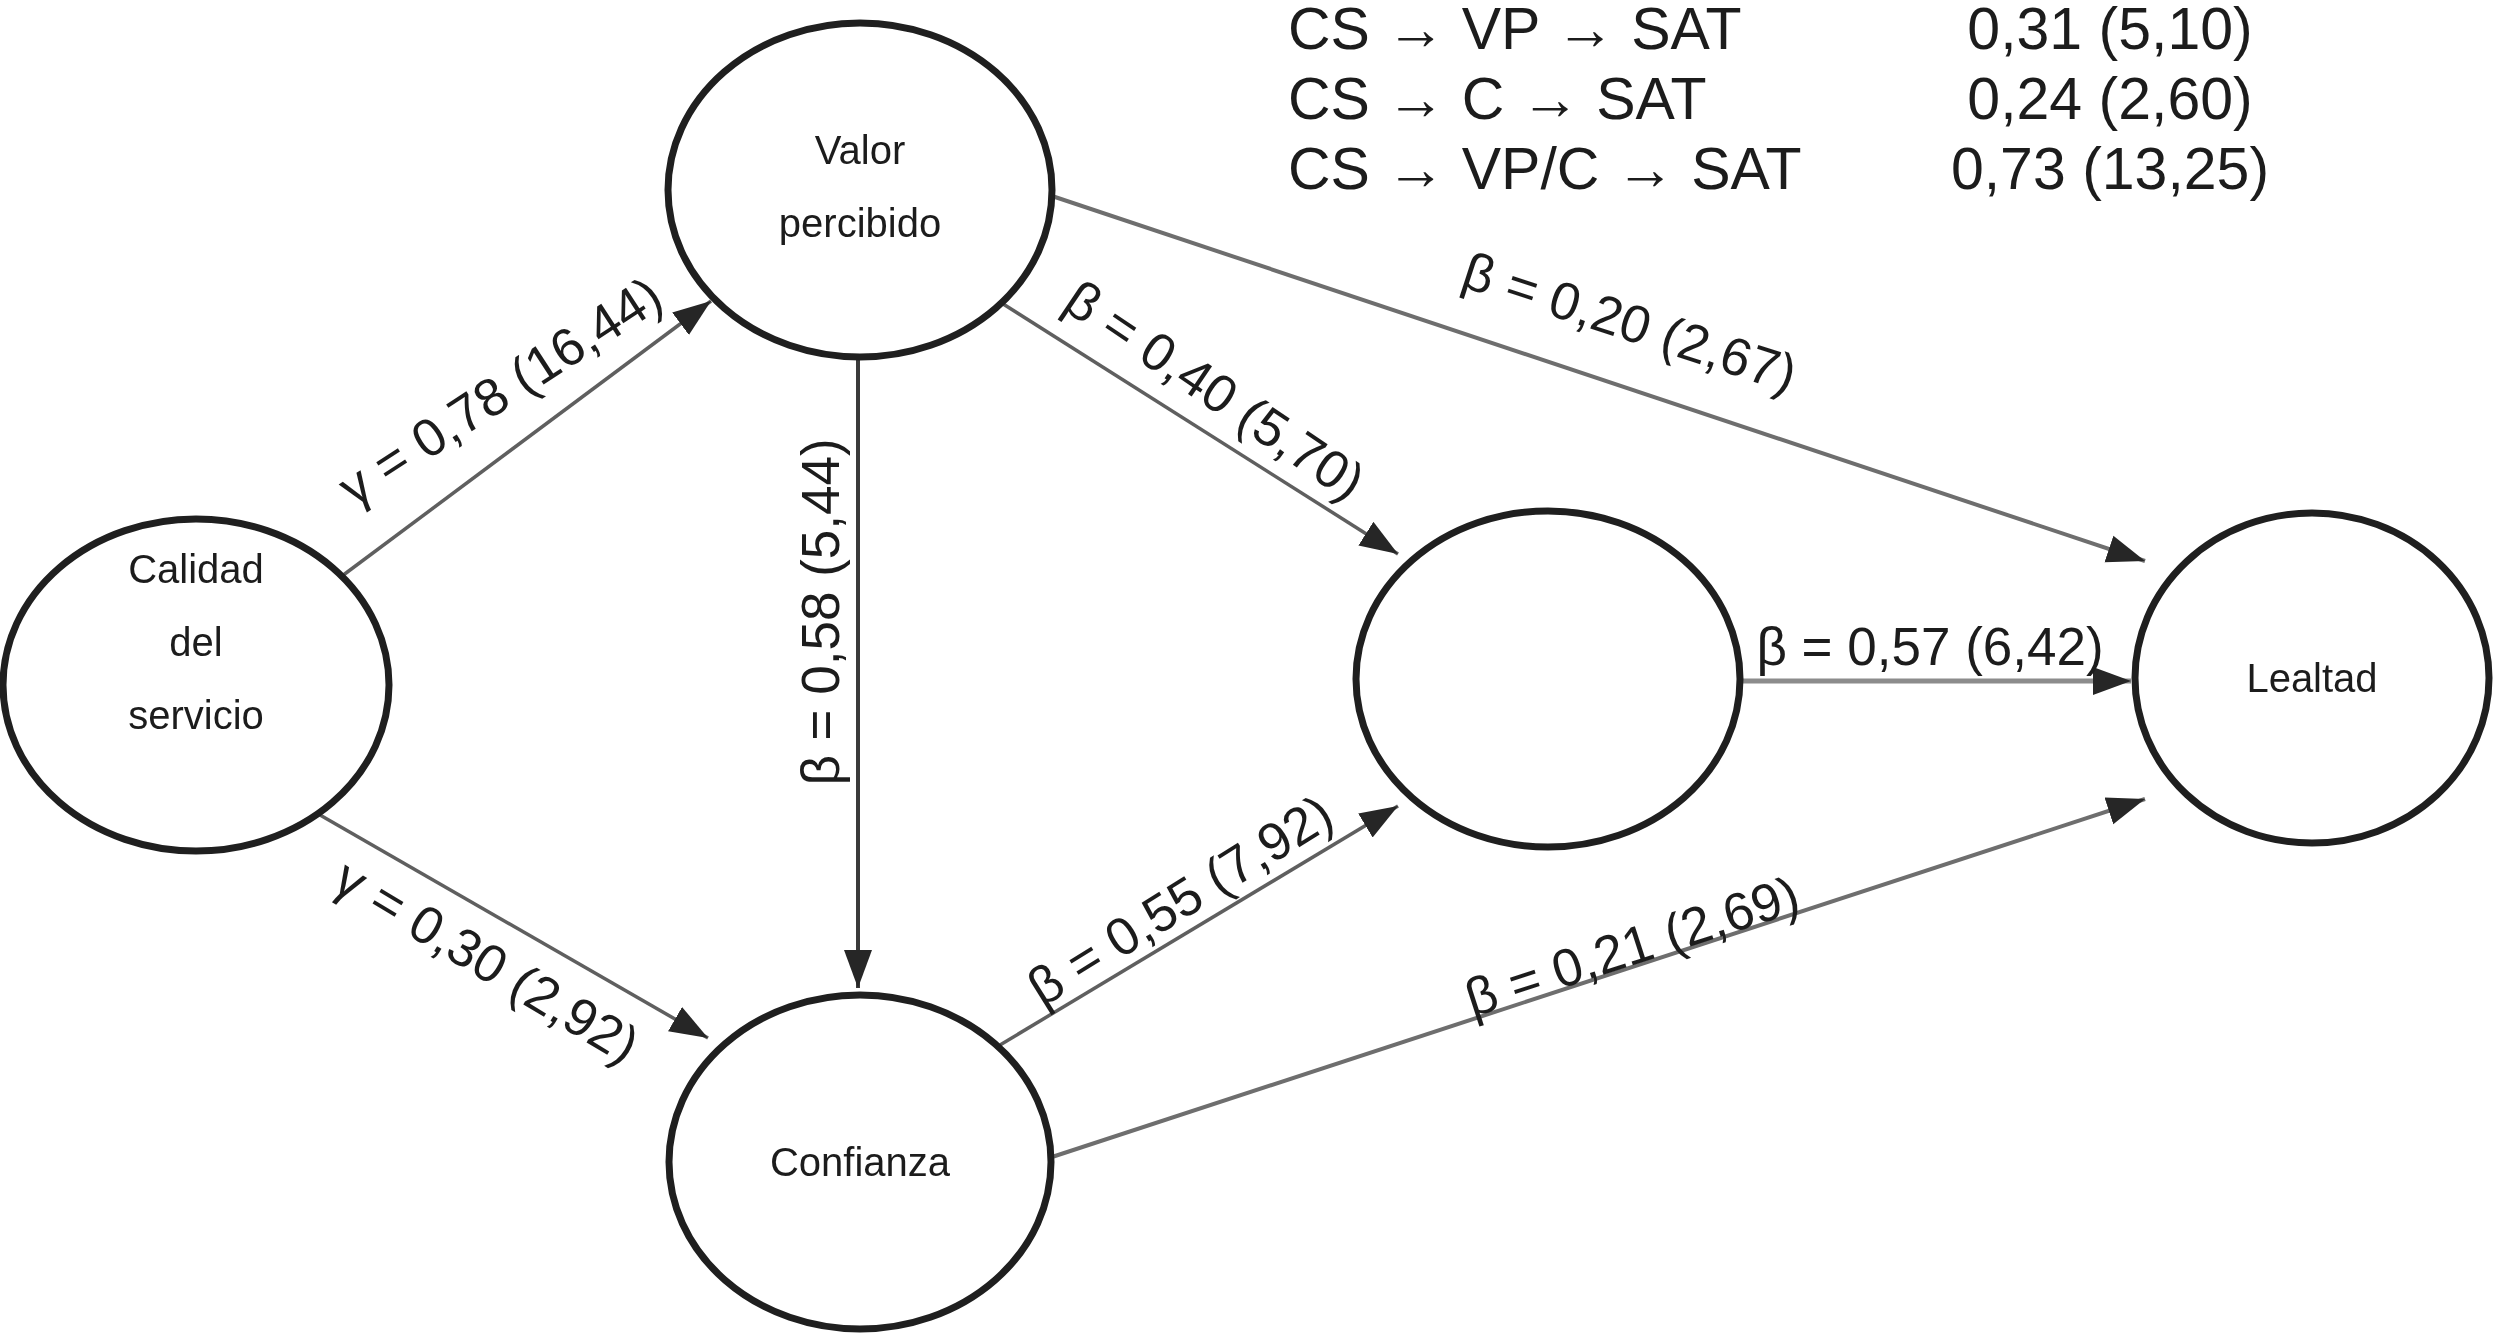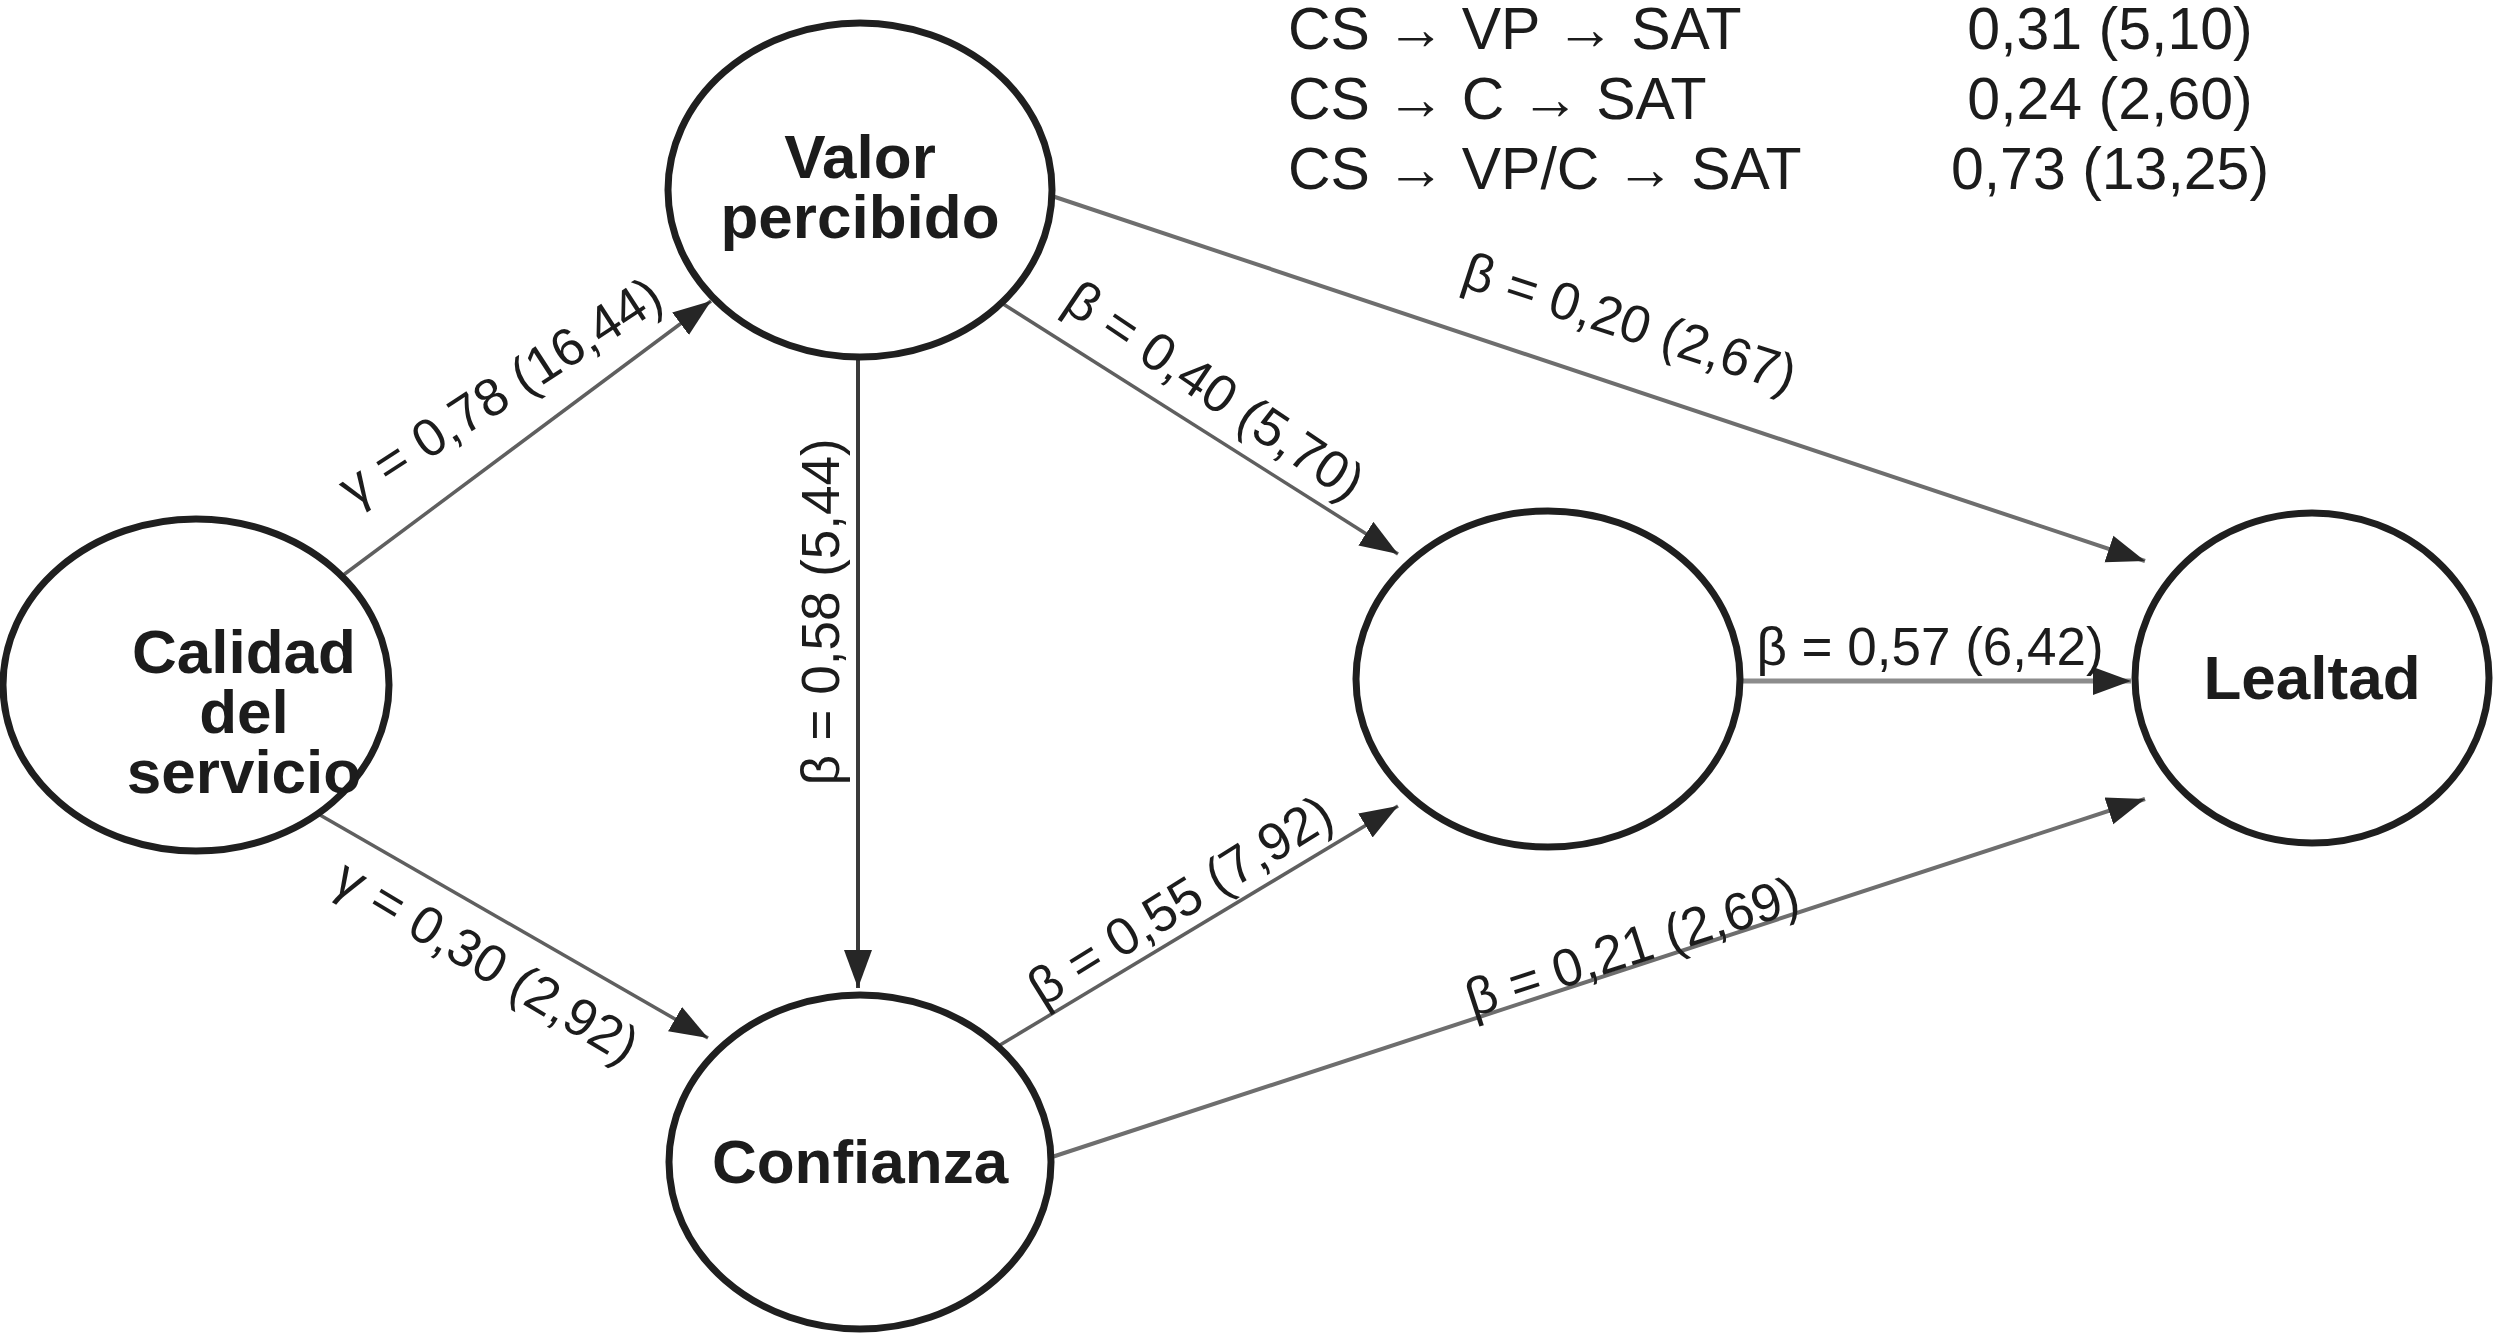--- a/index.html
+++ b/index.html
@@ -9,25 +9,24 @@
     background:#ffffff;
     font-family:"Liberation Sans","DejaVu Sans",sans-serif;
     color:#1c1c1c;
     overflow:hidden;
   }
   .figure svg{position:absolute;left:0;top:0;}
   .node-label{
     position:absolute;
     transform:translate(-50%,-50%);
     text-align:center;
-    font-size:62px;
-    line-height:60px;
+    font-size:40px;
+    line-height:73px;
     white-space:pre-line;
     color:#1c1c1c;
-    font-weight:bold;
   }
   .edge-label{
     position:absolute;
     transform:translate(-50%,-50%) rotate(var(--r,0deg));
     font-size:53px;
     white-space:nowrap;
     color:#1c1c1c;
   }
   .legend{
     position:absolute;
@@ -62,21 +61,21 @@
     <line x1="1052" y1="1157" x2="2145" y2="799" stroke="#6e6e6e" stroke-width="4" marker-end="url(#arrowhead)"></line>
     <line x1="1740" y1="681" x2="2131" y2="681" stroke="#8c8c8c" stroke-width="5" marker-end="url(#arrowhead)"></line>
 
     <ellipse cx="196" cy="685" rx="193" ry="166" fill="#ffffff" stroke="#1f1f1f" stroke-width="7"></ellipse>
     <ellipse cx="860" cy="190" rx="192" ry="167" fill="#ffffff" stroke="#1f1f1f" stroke-width="7"></ellipse>
     <ellipse cx="860" cy="1162" rx="191" ry="167" fill="#ffffff" stroke="#1f1f1f" stroke-width="7"></ellipse>
     <ellipse cx="1548" cy="679" rx="192" ry="168" fill="#ffffff" stroke="#1f1f1f" stroke-width="7"></ellipse>
     <ellipse cx="2312" cy="678" rx="177" ry="165" fill="#ffffff" stroke="#1f1f1f" stroke-width="7"></ellipse>
   </svg>
 
-  <div class="node-label" style="left:196px;top:712px;margin-left:48px;">Calidad
+  <div class="node-label" style="left:196px;top:642px;">Calidad
 del
 servicio</div>
   <div class="node-label" style="left:860px;top:187px;">Valor
 percibido</div>
   <div class="node-label" style="left:860px;top:1162px;">Confianza</div>
   <div class="node-label" style="left:2312px;top:678px;text-align:right;">Lealtad</div>
 
   <div class="edge-label" style="left:500px;top:391px;--r:-33deg;">γ = 0,78 (16,44)</div>
   <div class="edge-label" style="left:487px;top:961px;--r:31deg;">γ = 0,30 (2,92)</div>
   <div class="edge-label" style="left:820px;top:612px;--r:-90deg;">β = 0,58 (5,44)</div>

